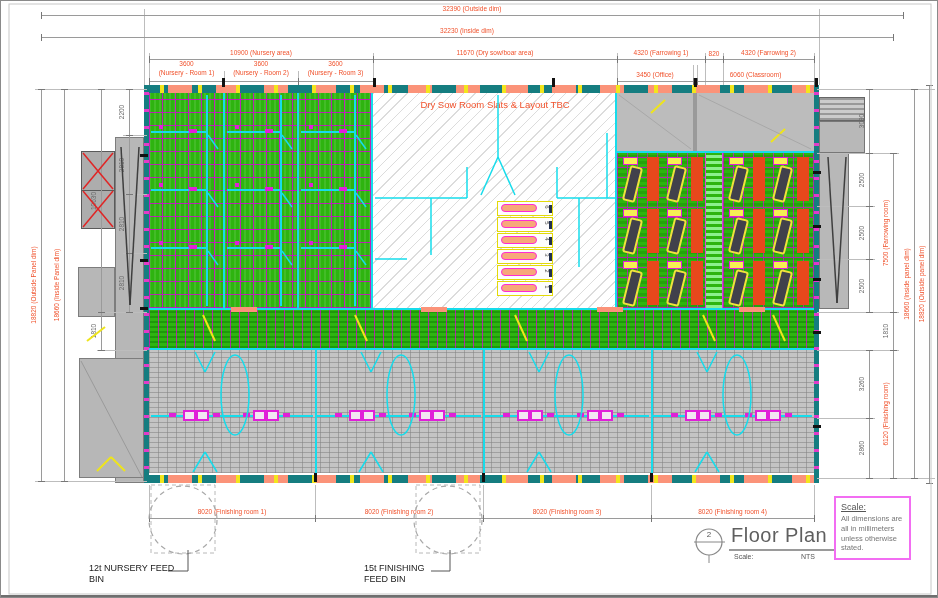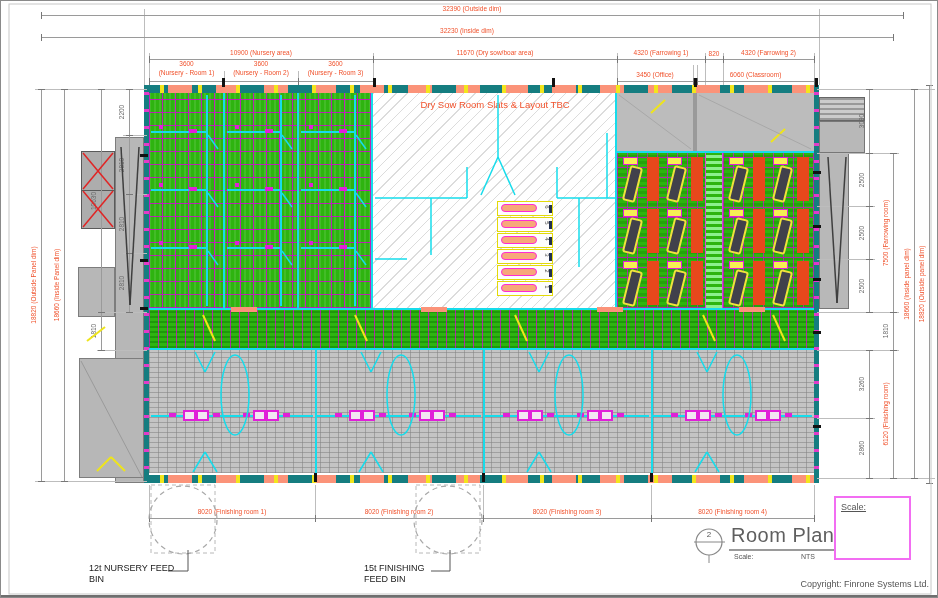--- a/index.html
+++ b/index.html
@@ -475,25 +475,25 @@
   <div class="binlabel" style="left:88px;top:562px">
     <div>12t NURSERY FEED</div>
     <div>BIN</div>
   </div>
   <div class="binlabel" style="left:363px;top:562px">
     <div>15t FINISHING</div>
     <div>FEED BIN</div>
   </div>
 
   <div class="abs" style="left:701px;top:529px;width:14px;text-align:center;font-size:8px;color:#555">2</div>
-  <div id="fp-title">Room Plan</div>
+  <div id="fp-title">Floor Plan</div>
   <div class="abs" style="left:728px;top:548px;width:122px;height:2px;background:#9a9a9a"></div>
   <div class="scaletxt" style="left:733px;top:552px">Scale:</div>
   <div class="scaletxt" style="left:800px;top:552px">NTS</div>
 
   <div id="note-box">
     <div class="nh">Scale:</div>
+    <div class="nb">All dimensions are all in millimeters unless otherwise stated.</div>
   </div>
 
-  <div id="copyright">Copyright: Finrone Systems Ltd.</div>
 
   <div class="abs" style="left:0;top:594px;width:938px;height:4px;background:#6f6f6f"></div>
 </div>
 
 </body></html>

